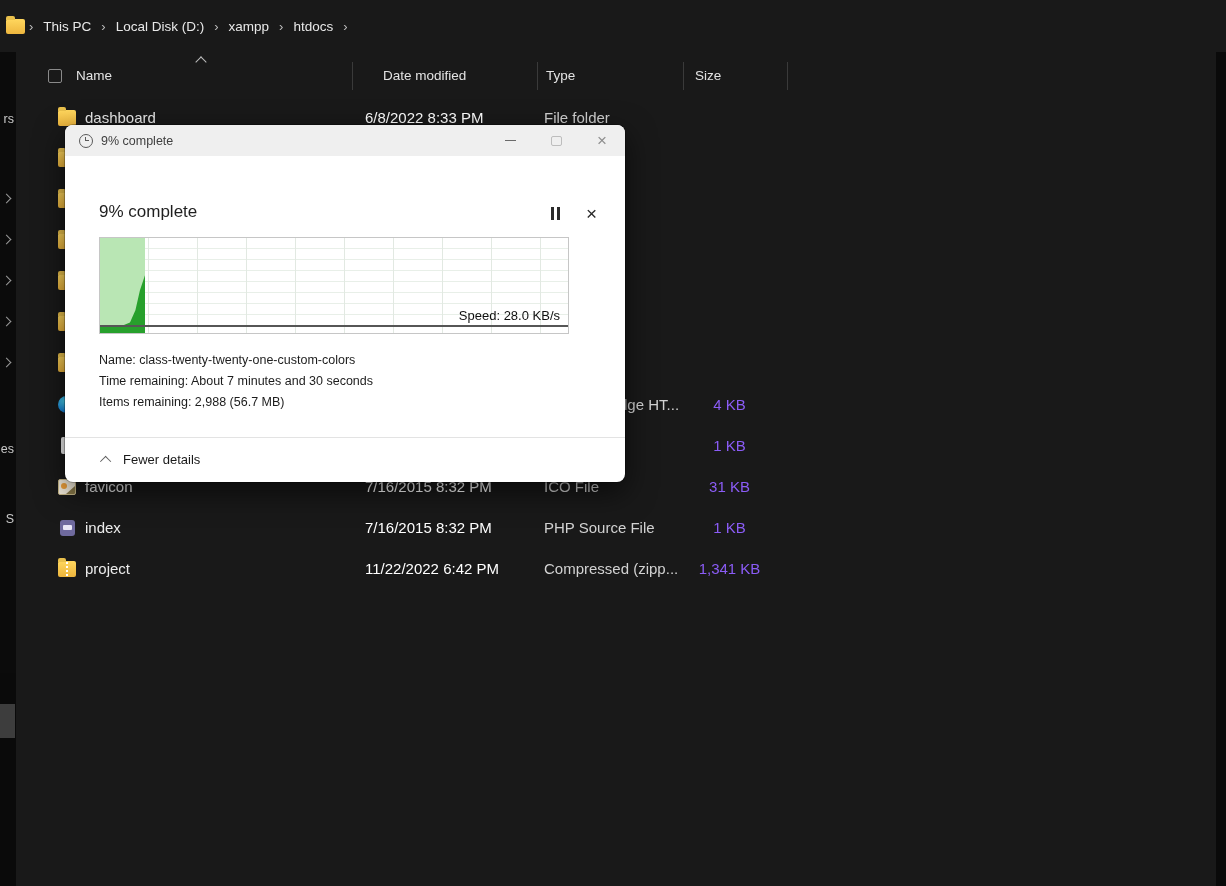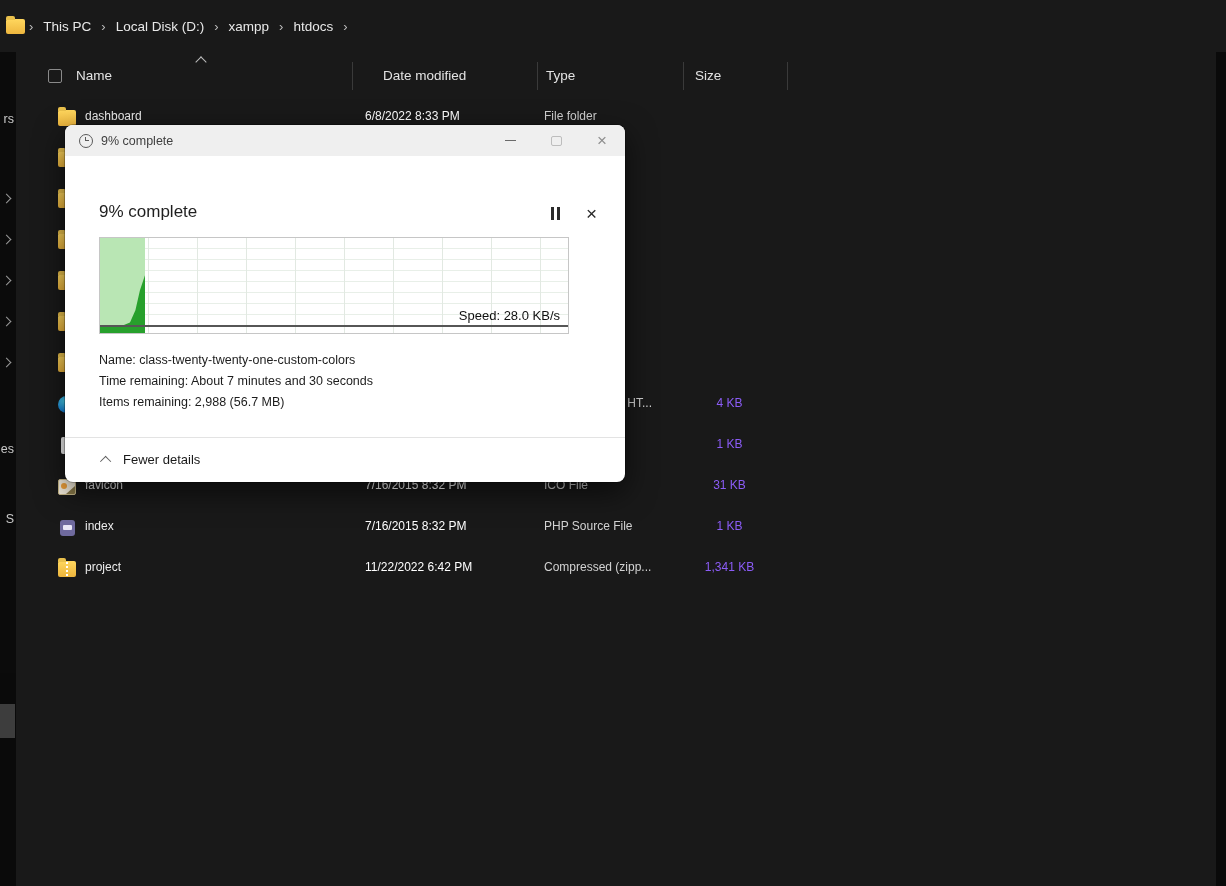--- a/index.html
+++ b/index.html
@@ -30,21 +30,21 @@
   .hdr-check { position:absolute; left:32px; top:11px; width:14px; height:14px; border:1px solid #8a8a8a; border-radius:2px; background:transparent; }
   .hdr { position:absolute; top:10px; font-size:13.5px; color:#e3e3e3; cursor:default; }
   .hdr-name { left:60px; } .hdr-date { left:367px; } .hdr-type { left:530px; } .hdr-size { left:679px; }
   .sort-caret { position:absolute; left:181px; top:0px; width:8px; height:8px; border-left:1.6px solid #bdbdbd; border-top:1.6px solid #bdbdbd; transform:rotate(45deg); }
   .hsep { position:absolute; top:4px; width:1px; height:28px; background:#3a3a3a; }
   .hsep.s1 { left:336px; } .hsep.s2 { left:521px; } .hsep.s3 { left:667px; } .hsep.s4 { left:771px; }
 
   
   .filelist { position:absolute; left:0; top:98px; width:1226px; z-index:1; }
   .row { position:relative; height:41px; }
-  .cell { position:absolute; top:11px; font-size:12px; white-space:nowrap; }
+  .cell { position:absolute; top:11px; font-size:15px; white-space:nowrap; }
   .c-name { left:85px; color:#ececec; max-width:255px; }
   .c-date { left:365px; color:#ffffff; }
   .c-type { left:544px; color:#d2d2d2; }
   .c-size { left:682px; width:95px; text-align:center; color:#8b5cf6; }
   .ficon { position:absolute; left:58px; top:12px; width:18px; height:16px; }
   .ficon.folder, .ficon.zip { background:linear-gradient(#ffd75e,#edb53d); border-radius:2px; }
   .ficon.folder:before, .ficon.zip:before { content:""; position:absolute; top:-3px; left:0; width:8px; height:4px; background:#e9c04c; border-radius:2px 2px 0 0; }
   .ficon.zip:after { content:""; position:absolute; left:8px; top:1px; width:2px; height:14px; background:repeating-linear-gradient(#fff 0 2px, transparent 2px 4px); }
   .ficon.edge { width:17px; height:17px; top:11px; border-radius:50%; background:radial-gradient(circle at 35% 30%, #49d2f0 0%, #1b8de0 55%, #0b62b8 100%); }
   .ficon.doc { width:13px; height:17px; left:61px; top:11px; background:#f2f2f2; border-radius:2px; }

